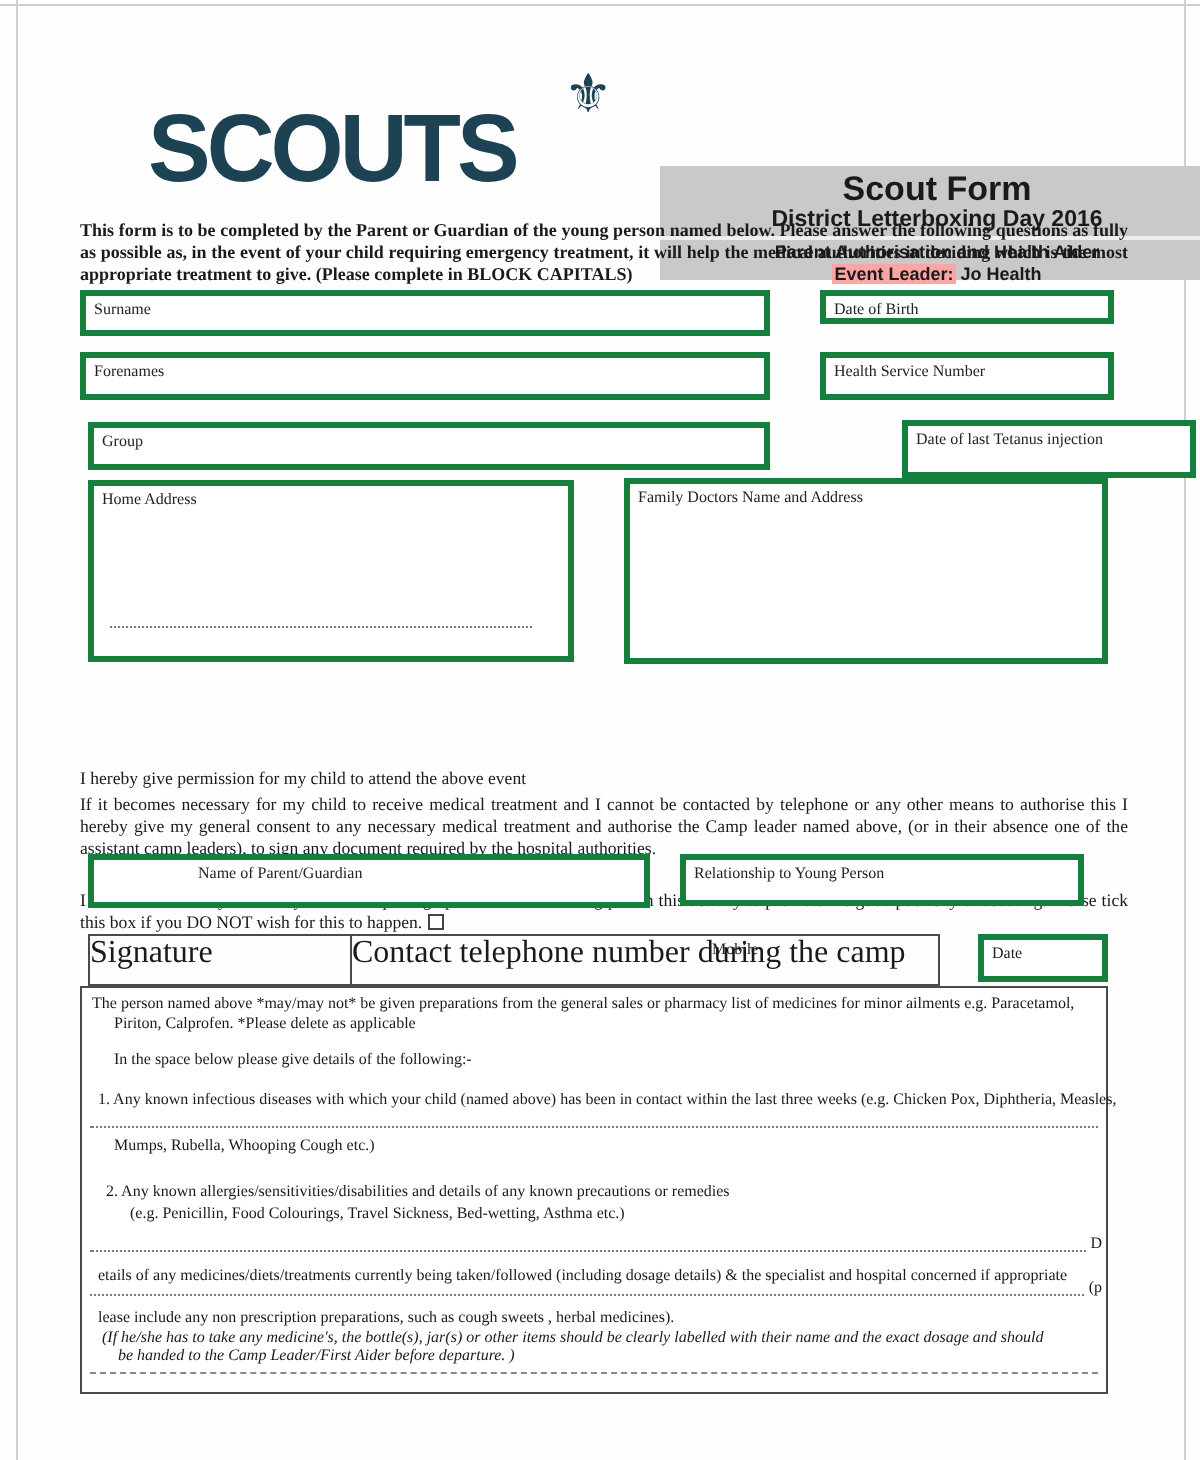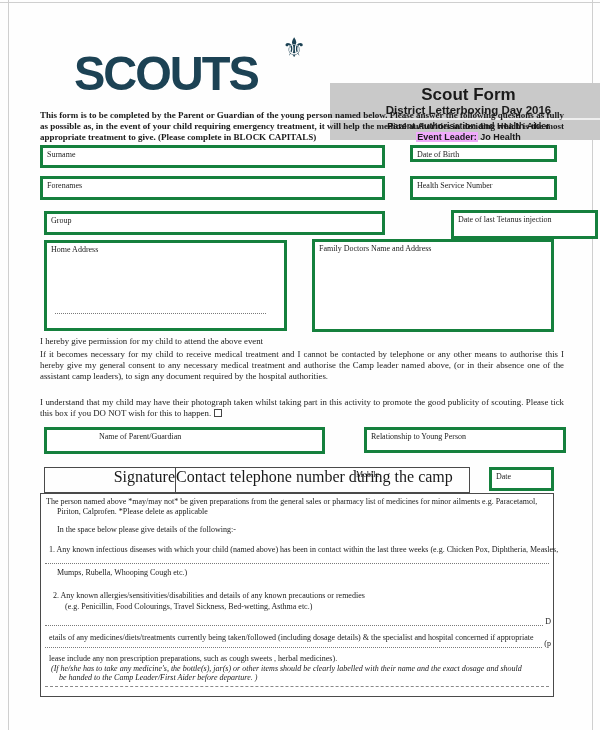--- a/index.html
+++ b/index.html
@@ -22,37 +22,37 @@
   
   #hdrbox{
     position:absolute;left:330px;top:43px;width:277px;height:57px;background:#c9c9c9;
     font-family:"Liberation Sans", sans-serif;text-align:center;margin-top:40px;
   }
   #hdrbox .t1{font-size:17px;font-weight:bold;line-height:19px;padding-top:2px;}
   #hdrbox .t2{font-size:11.5px;font-weight:bold;line-height:13px;}
   #hdrbox .gap{height:2px;background:#efefef;margin:1px 0;}
   #hdrbox .t3{font-size:9px;font-weight:bold;line-height:10.5px;}
   #hdrbox .t4{font-size:9px;font-weight:bold;line-height:11px;}
-  .hl{background:#f0abfc;padding:0 1px;}
+  .hl{background:#fca5a5;padding:0 1px;}
   
   .para{position:absolute;left:40px;width:524px;text-align:justify;}
   #intro{top:110px;font-weight:bold;font-size:9px;line-height:11px;}
-  .bodytext{font-size:8.8px;line-height:11px;}
+  .bodytext{font-size:8.8px;line-height:11px;margin-top:48px;}
   
   .fbox{position:absolute;border:3px solid #15803d;background:#fff;box-sizing:border-box;}
   .fbox .lbl{font-size:8px;line-height:9px;padding:2px 0 0 4px;color:#222;}
   .dotline{border-bottom:1.4px dotted #7a7a7a;}
   .dashline{border-bottom:1.6px dashed #8a8a8a;}
   .chk{
     display:inline-block;width:6px;height:6px;border:1px solid #444;
     margin-left:3px;vertical-align:-1px;background:#fff;
   }
   
   #sigrow{position:absolute;left:44px;top:467px;width:426px;height:26px;border:1px solid #4a4a4a;box-sizing:border-box;display:flex;}
-  #sigrow .c1{width:131px;border-right:1px solid #4a4a4a;box-sizing:border-box;text-align:right;}
+  #sigrow .c1{width:131px;border-right:1px solid #4a4a4a;box-sizing:border-box;}
   #sigrow .c2{flex:1;position:relative;}
   #sigrow .mobile{position:absolute;left:180px;top:2px;font-size:8px;}
   
   #medbox{position:absolute;left:40px;top:493px;width:514px;height:204px;border:1px solid #4a4a4a;box-sizing:border-box;background:#fff;}
   #medbox .ln{position:absolute;font-size:8px;line-height:9.5px;white-space:nowrap;color:#1a1a1a;}
   #medbox .it{font-style:italic;}
   #medbox .dotrow{position:absolute;display:flex;align-items:flex-end;font-size:8px;}
   #medbox .dotrow .dots{flex:1;border-bottom:1.4px dotted #7a7a7a;height:7px;}
   #medbox .dotrow .sfx{padding-left:2px;line-height:8px;}
 </style>
@@ -111,21 +111,21 @@
 
   <div class="para bodytext" style="top:336px;text-align:left;">I hereby give permission for my child to attend the above event</div>
   <div class="para bodytext" style="top:349px;">If it becomes necessary for my child to receive medical treatment and I cannot be contacted by telephone or any other means to authorise this I hereby give my general consent to any necessary medical treatment and authorise the Camp leader named above, (or in their absence one of the assistant camp leaders), to sign any document required by the hospital authorities.</div>
   <div class="para bodytext" style="top:397px;">
     <span>I understand that my child may have their photograph taken whilst taking part in this activity to promote the good publicity of scouting. Please tick this box if you DO NOT wish for this to happen.</span><span class="chk"></span>
   </div>
 
   <div class="fbox" style="left:44px;top:427px;width:281px;height:27px;padding-left:48px;">
     <div class="lbl">Name of Parent/Guardian</div>
   </div>
-  <div class="fbox" style="left:364px;top:427px;width:202px;height:26px;">
+  <div class="fbox" style="left:340px;top:427px;width:202px;height:26px;">
     <div class="lbl">Relationship to Young Person</div>
   </div>
 
   <div id="sigrow">
     <div class="c1">
       <div class="lbl">Signature</div>
     </div>
     <div class="c2">
       <div class="lbl">Contact telephone number during the camp</div>
       <div class="mobile">Mobile</div>

